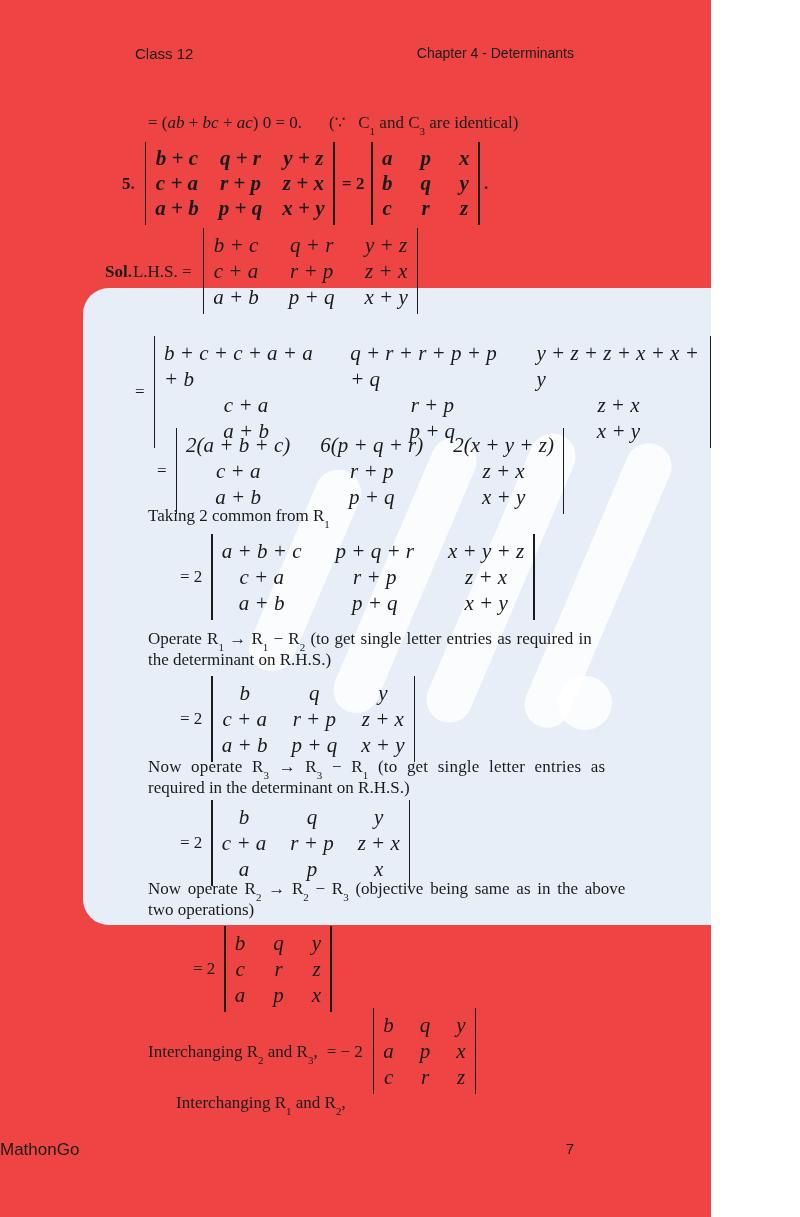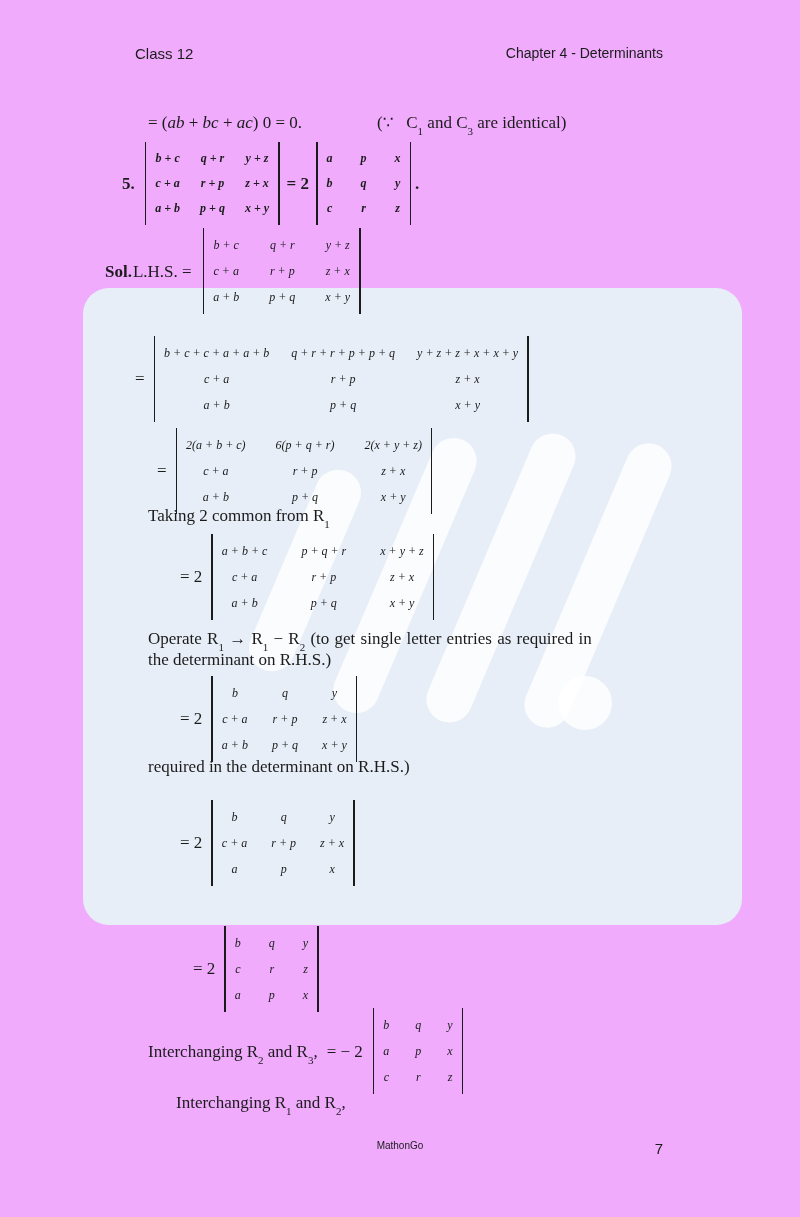--- a/index.html
+++ b/index.html
@@ -1,38 +1,38 @@
 <!DOCTYPE html>
 <html><head>
 <meta charset="utf-8">
 <style>
   html,body{margin:0;padding:0;background:#ffffff;}
-  .page{position:relative;width:800px;height:1217px;background:#f0abfc;overflow:hidden;
+  .page{position:relative;width:711px;height:1217px;background:#ef4444;overflow:hidden;
         font-family:"Liberation Serif","DejaVu Serif",serif;color:#1b1b1b;}
   .sans{font-family:"Liberation Sans","DejaVu Sans",sans-serif;}
   .abs{position:absolute;}
   .hl-box{position:absolute;left:83px;top:288px;width:659px;height:637px;
           background:#e8eef7;border-radius:26px;}
   .wm{position:absolute;inset:0;overflow:hidden;border-radius:26px;}
   .wm-bar{position:absolute;background:rgba(255,255,255,0.82);border-radius:26px;transform:rotate(23deg);}
   .wm-dot{position:absolute;background:rgba(255,255,255,0.82);border-radius:50%;}
   .content{position:absolute;inset:0;z-index:2;}
-  .line{font-size:17px;line-height:21px;gap:48px;}
+  .line{font-size:17px;line-height:21px;}
   sub{font-size:11px;line-height:0;position:relative;top:3px;}
   .det{display:inline-flex;align-items:stretch;}
   .vbar{width:1.5px;background:#1b1b1b;}
   .dgrid{display:grid;grid-template-columns:repeat(3,auto);justify-items:center;align-items:center;
-         padding:4px 9px;column-gap:var(--g,26px);font-style:italic;font-size:12px;line-height:26px;}
+         padding:4px 9px;column-gap:var(--g,26px);font-style:italic;font-size:21px;line-height:26px;}
   .bold, .bold .dgrid{font-weight:bold;}
   .pre{font-style:normal;align-self:center;margin-right:9px;font-size:17px;white-space:nowrap;}
   .row{display:flex;align-items:center;}
   .ws-a{word-spacing:1px;}
   .ws-b{word-spacing:5px;letter-spacing:0.2px;}
   .ws-c{word-spacing:2.5px;}
-  .footer-brand{position:absolute;left:0;right:0;top:1140px;text-align:center;font-size:10px;}
+  .footer-brand{position:absolute;left:0;right:0;top:1140px;text-align:left;font-size:17px;}
   .footer-num{position:absolute;right:137px;top:1140px;font-size:15px;}
 </style>
 </head>
 <body>
 
 <div class="page">
 
   <div class="hl-box">
     <div class="wm">
       <div class="wm-bar" style="left:199px;top:175px;width:46px;height:215px;"></div>
@@ -179,40 +179,45 @@
           <span>r + p</span>
           <span>z + x</span>
           <span>a + b</span>
           <span>p + q</span>
           <span>x + y</span>
         </span>
       <span class="vbar"></span>
     </div>
 
     <div class="abs" style="left:148px;top:756px;width:552px;">
+      <div class="line ws-b">Now operate R<sub>3</sub> → R<sub>3</sub> − R<sub>1</sub> (to get single letter entries as</div>
       <div class="line">required in the determinant on R.H.S.)</div>
     </div>
 
     <div class="abs det" style="left:180px;top:800px;">
       <span class="pre">= 2</span>
       <span class="vbar"></span>
       <span class="dgrid" style="--g:24px;">
           <span>b</span>
           <span>q</span>
           <span>y</span>
           <span>c + a</span>
           <span>r + p</span>
           <span>z + x</span>
           <span>a</span>
           <span>p</span>
           <span>x</span>
         </span>
       <span class="vbar"></span>
     </div>
 
+    <div class="abs" style="left:148px;top:878px;width:552px;">
+      <div class="line ws-c">Now operate R<sub>2</sub> → R<sub>2</sub> − R<sub>3</sub> (objective being same as in the above</div>
+      <div class="line">two operations)</div>
+    </div>
 
     <div class="abs det" style="left:193px;top:926px;">
       <span class="pre">= 2</span>
       <span class="vbar"></span>
       <span class="dgrid" style="--g:28px;">
           <span>b</span>
           <span>q</span>
           <span>y</span>
           <span>c</span>
           <span>r</span>

